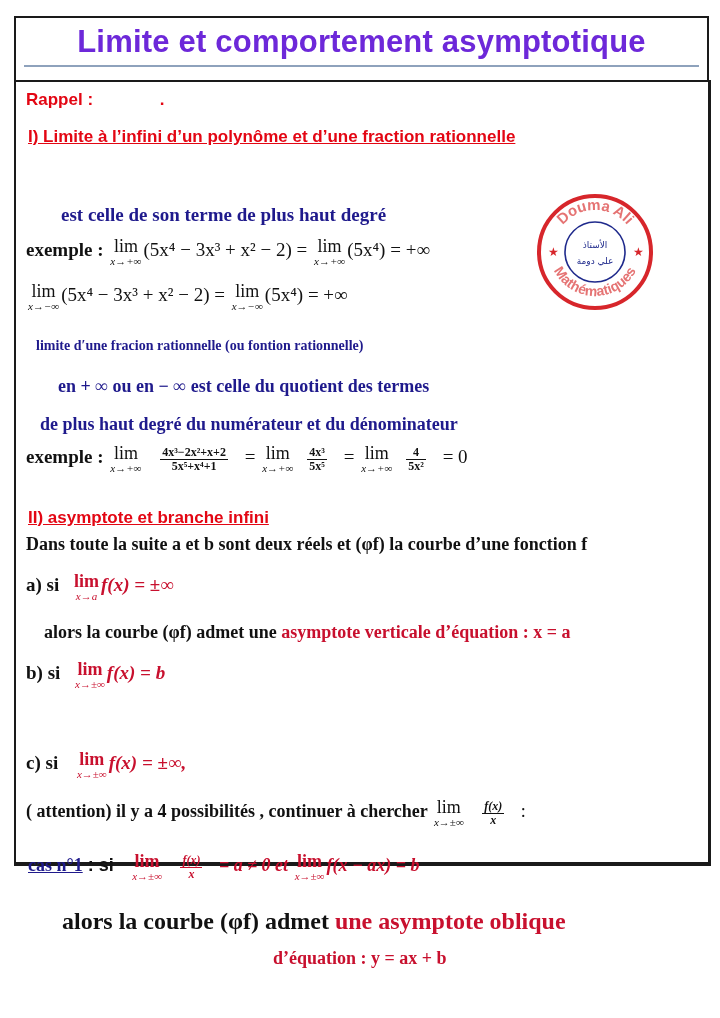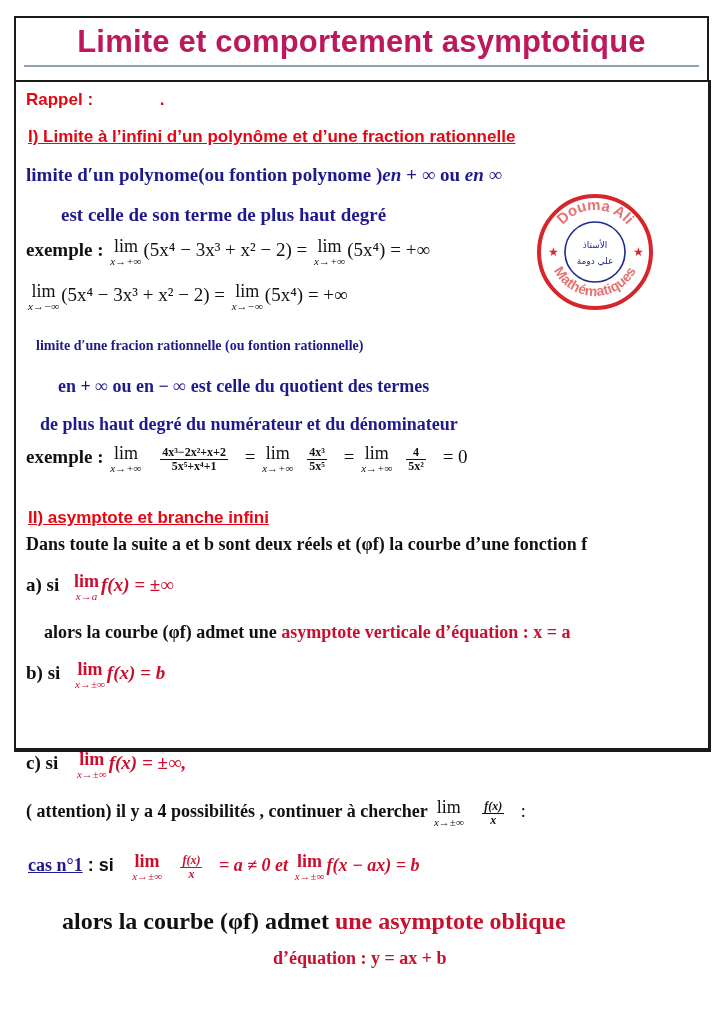--- a/index.html
+++ b/index.html
@@ -2,23 +2,23 @@
 <html><head>
 <meta charset="utf-8">
 <style>
   html, body { margin:0; padding:0; background:#ffffff; }
   body { width:720px; height:1018px; position:relative; overflow:hidden;
          font-family:"Liberation Serif", serif; }
   .title-box { position:absolute; left:14px; top:16px; width:695px; height:96px;
                border:2px solid #1a1a1a; box-sizing:border-box; background:#fff; }
   .title { position:absolute; left:0; right:0; top:6px; text-align:center;
            font-family:"Liberation Sans", sans-serif; font-weight:bold;
-           font-size:31px; color:#be185d; letter-spacing:0.2px; }
+           font-size:31px; color:#6d28d9; letter-spacing:0.2px; }
   .title-rule { position:absolute; left:8px; right:8px; top:47px; height:2px; background:#8ea2bc; }
-  .content-box { position:absolute; left:14px; top:80px; width:697px; height:672px;
+  .content-box { position:absolute; left:14px; top:80px; width:697px; height:786px;
                  border:2px solid #1a1a1a; border-right-width:3px; border-bottom-width:4px;
                  box-sizing:border-box; background:#fff; }
   .line { position:absolute; white-space:nowrap; font-weight:bold; }
   .sans { font-family:"Liberation Sans", sans-serif; }
   .red { color:#c8102e; }
   .bright-red { color:#e30613; }
   .navy { color:#1f1a8c; }
   .black { color:#111; }
   .u { text-decoration:underline; }
   .it { font-style:italic; }
@@ -42,23 +42,20 @@
 
 <div class="content-box">
 
   <div class="line sans bright-red" style="left:10px; top:8px; font-size:17px;">
     <span>Rappel :</span>
     <span style="margin-left:62px;">.</span>
   </div>
 
   <div class="line sans bright-red u" style="left:12px; top:45px; font-size:17px;">I)  Limite à l’infini d’un polynôme et d’une fraction rationnelle</div>
 
-  <div class="line navy" style="left:10px; top:82px; font-size:19px;">
-    <span>limite d′un polynome(ou fontion polynome )</span><span class="it">en + ∞</span><span> ou </span><span class="it">en ∞</span>
-  </div>
   <div class="line navy" style="left:45px; top:122px; font-size:19px;">est celle de son terme de plus haut degré</div>
 
   <div class="line black" style="left:10px; top:155px; font-size:19px;">
     <span>exemple :</span>
     <span class="lim"><span class="top">lim</span><span class="bot">x→+∞</span></span><span class="nb">(5x⁴ − 3x³ + x² − 2) =</span>
     <span class="lim"><span class="top">lim</span><span class="bot">x→+∞</span></span><span class="nb">(5x⁴) = +∞</span>
   </div>
 
   <div class="line black" style="left:10px; top:200px; font-size:19px;">
     <span class="lim"><span class="top">lim</span><span class="bot">x→−∞</span></span><span class="nb">(5x⁴ − 3x³ + x² − 2) =</span>

